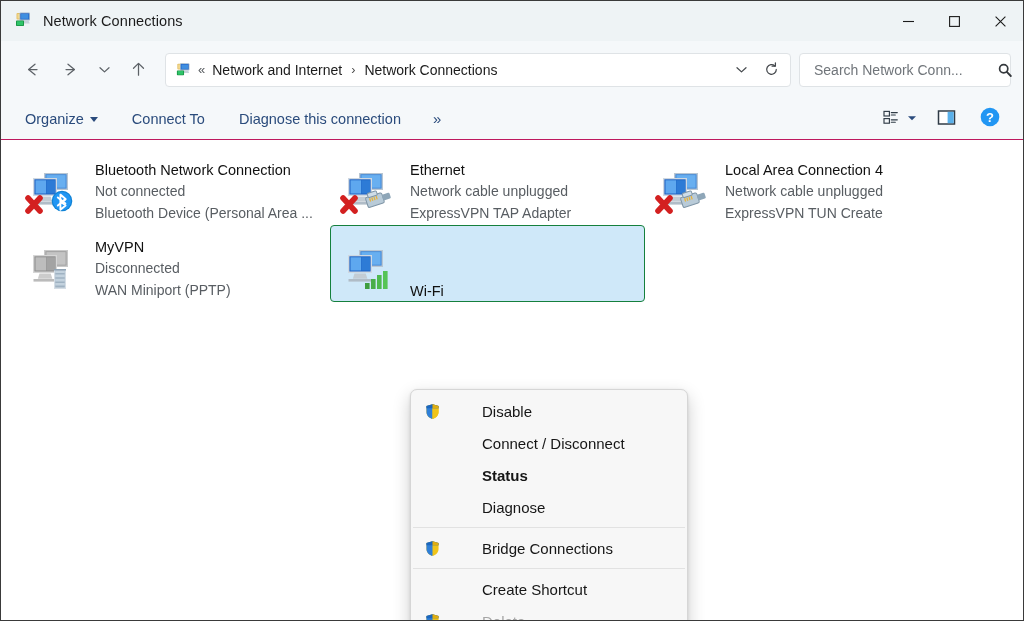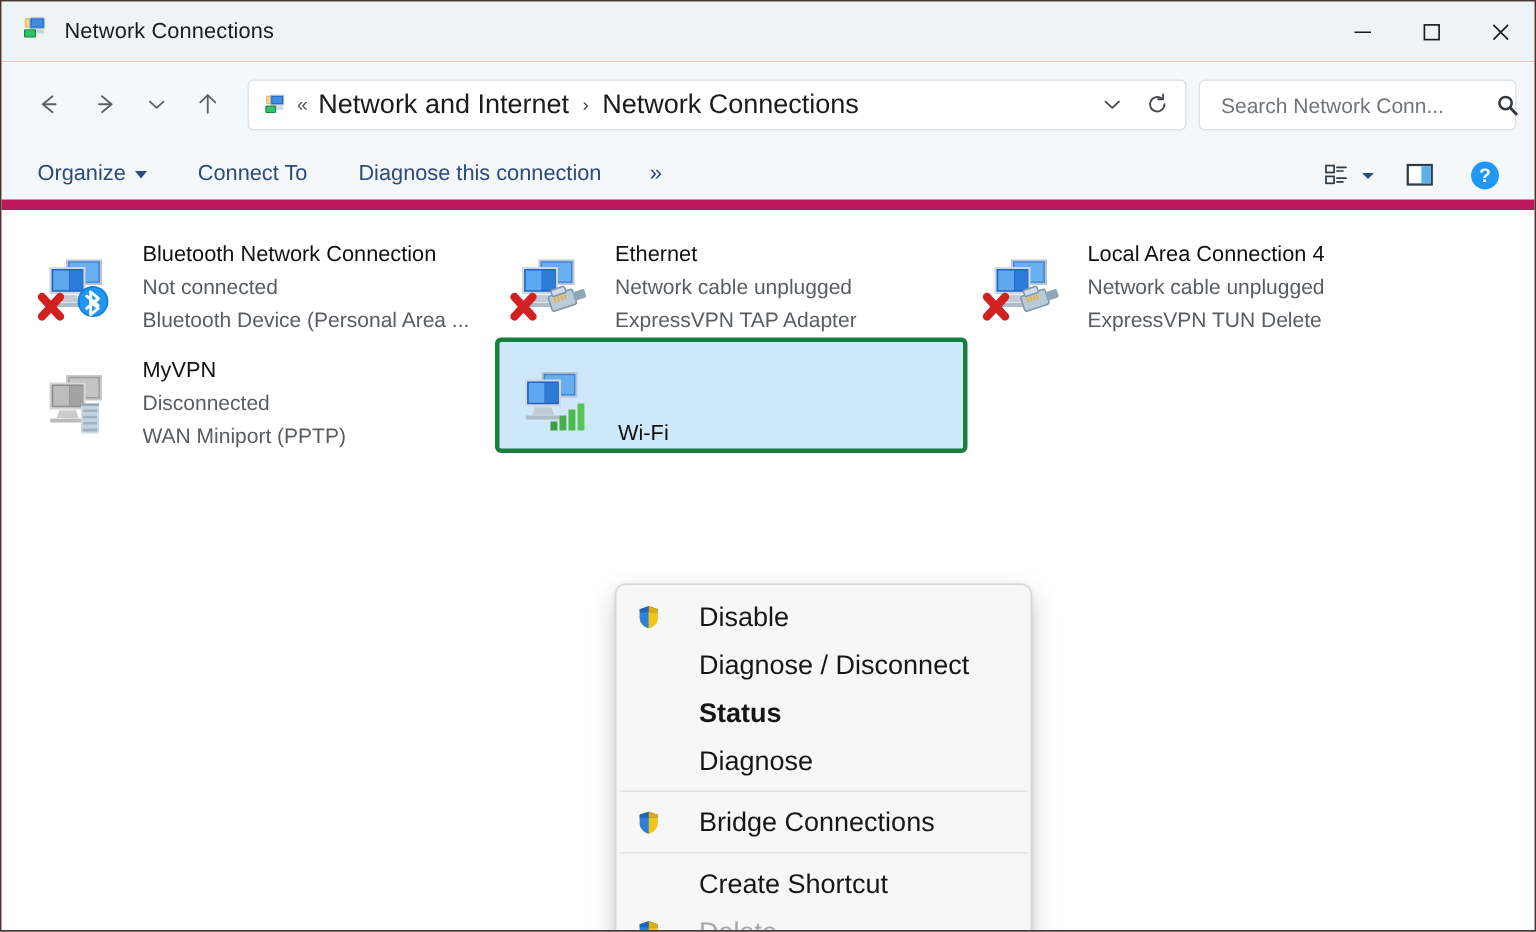--- a/index.html
+++ b/index.html
@@ -45,21 +45,21 @@
   }
   .navbtn.small{width:30px;}
   .addressbar{
     flex:1 1 auto;height:34px;margin-left:8px;margin-right:8px;
     background:#ffffff;border:1px solid #dfe3e6;border-radius:4px;
     display:flex;align-items:center;box-sizing:border-box;
     padding:0 4px 0 8px;
   }
   .crumbs{display:flex;align-items:center;flex:1 1 auto;gap:0;overflow:hidden;}
   .crumb{
-    font-size:18px;color:#1b1b1b;padding:3px 6px;border-radius:3px;white-space:nowrap;
+    font-size:14px;color:#1b1b1b;padding:3px 6px;border-radius:3px;white-space:nowrap;
   }
   .crumb-sep{color:#55595d;font-size:13px;padding:0 1px;}
   .crumb-chev{color:#444;font-size:12.5px;padding:0 3px;}
   .addr-icon{margin-right:4px;margin-left:2px;display:flex;align-items:center;}
   .addr-btn{
     width:30px;height:28px;display:flex;align-items:center;justify-content:center;
     color:#44484c;border-radius:3px;
   }
   .searchbox{
     width:212px;height:34px;flex:0 0 212px;
@@ -69,21 +69,21 @@
   .searchbox input{
     flex:1 1 auto;border:0;outline:none;background:transparent;
     font-family:inherit;font-size:14px;color:#1b1b1b;
   }
   .searchbox input::placeholder{color:#70757a;}
   .search-ico{color:#35393d;display:flex;align-items:center;}
 
   
   .toolbar{
     height:42px;flex:0 0 42px;background:#f5f8fa;
-    border-bottom:7px solid #be185d;
+    border-bottom:1px solid #be185d;
     display:flex;align-items:center;padding:0 14px;box-sizing:border-box;
     position:relative;
   }
   .tb-item{
     font-size:14.5px;color:#2a4b7c;padding:5px 10px;border-radius:4px;
     display:flex;align-items:center;gap:6px;white-space:nowrap;
     margin-right:14px;
   }
   .caret-sm{
     width:0;height:0;border-left:4px solid transparent;border-right:4px solid transparent;
@@ -103,42 +103,42 @@
   }
   .conn-grid{
     display:flex;flex-wrap:wrap;align-content:flex-start;
     padding-left:14px;
   }
   .conn{
     width:315px;height:77px;box-sizing:border-box;
     display:flex;align-items:flex-end;gap:9px;
     padding:4px 6px 0 6px;border:1px solid transparent;border-radius:4px;
   }
-  .conn.selected{background:#cfe8f9;border:3px solid #15803d;}
+  .conn.selected{background:#cfe8f9;border:1px solid #15803d;}
   .conn-ico{flex:0 0 64px;width:64px;height:64px;position:relative;}
   .conn-txt{padding-top:8px;min-width:0;}
   .conn-name{font-size:14.5px;color:#111111;line-height:19px;white-space:nowrap;}
   .conn-status,.conn-device{
     font-size:14px;color:#585d62;line-height:22px;white-space:nowrap;
     overflow:hidden;text-overflow:ellipsis;max-width:236px;
   }
 
   
   .ctxmenu{
     position:absolute;left:409px;top:249px;width:278px;
     background:#f7f7f7;
     border:1px solid #d6d6d6;border-radius:7px;
     box-shadow:0 7px 18px rgba(0,0,0,.20),0 1px 3px rgba(0,0,0,.12);
     padding:5px 0 6px 0;box-sizing:border-box;
     z-index:20;
   }
   .mi{
-    height:32px;display:flex;align-items:center;gap:0;
+    height:32px;display:flex;align-items:center;gap:16px;
     padding:0 10px;margin:0 3px;border-radius:4px;
-    font-size:18px;color:#161616;cursor:default;
+    font-size:15px;color:#161616;cursor:default;
   }
   .mi .mi-ico{flex:0 0 28px;width:28px;height:20px;display:flex;align-items:center;justify-content:flex-start;}
   .mi .mi-label{padding-left:14px;white-space:nowrap;}
   .mi.bold .mi-label{font-weight:bold;}
   .mi.disabled{color:#a6a6a6;}
   .mi-sep{height:1px;background:#e2e2e2;margin:4px 2px;}
 
   
   .shield{width:17px;height:17px;display:block;}
 </style>
@@ -379,21 +379,21 @@
               <rect x="3" y="0.6" width="9.5" height="4.4" rx="1" fill="#cfdde8" stroke="#7f95a6" stroke-width="1"></rect>
               <path d="M4 5.8v3.4M6.3 5.8v3.4M8.6 5.8v3.4M10.9 5.8v3.4" stroke="#e8b33a" stroke-width="1.3"></path>
               <rect x="16.5" y="6.3" width="8" height="6" rx="1.3" fill="#8ea6b8"></rect>
             </g>
             <path d="M6 38l12 13M18 38L6 51" stroke="#d32020" stroke-width="5.6" stroke-linecap="round"></path>
           </svg>
         </div>
         <div class="conn-txt">
           <div class="conn-name">Local Area Connection 4</div>
           <div class="conn-status">Network cable unplugged</div>
-          <div class="conn-device">ExpressVPN TUN Delete</div>
+          <div class="conn-device">ExpressVPN TUN Create</div>
         </div>
       </div>
 
       <div class="conn">
         <div class="conn-ico">
           <svg width="64" height="64" viewBox="0 0 64 64">
             <path d="M22 13h24v17H22z" fill="#c9c9c9"></path>
             <path d="M23.4 14.2h21.2v14.4H23.4z" fill="#9e9e9e"></path>
             <path d="M24.4 15.1h19.2v12.6H24.4z" fill="#c4c4c4"></path>
             <path d="M11 18h24v18H11z" fill="#d6d6d6"></path>
@@ -455,21 +455,21 @@
             <path d="M9 1.2v15.6c-3-0.8-6.4-3.3-6.4-7.4V3.3z" fill="#2e7fd8"></path>
             <path d="M9 1.2l6.4 2.1v6.1c0 4.1-3.4 6.6-6.4 7.4" fill="#f0c419"></path>
             <path d="M2.6 3.3L9 1.2l6.4 2.1v2.2H2.6z" fill="#1b66bd"></path>
             <path d="M9 1.2l6.4 2.1v2.2H9z" fill="#e0ad11"></path>
           </svg>
         </span>
         <span class="mi-label">Disable</span>
       </div>
       <div class="mi">
         <span class="mi-ico"></span>
-        <span class="mi-label">Diagnose / Disconnect</span>
+        <span class="mi-label">Connect / Disconnect</span>
       </div>
       <div class="mi bold">
         <span class="mi-ico"></span>
         <span class="mi-label">Status</span>
       </div>
       <div class="mi">
         <span class="mi-ico"></span>
         <span class="mi-label">Diagnose</span>
       </div>
 

